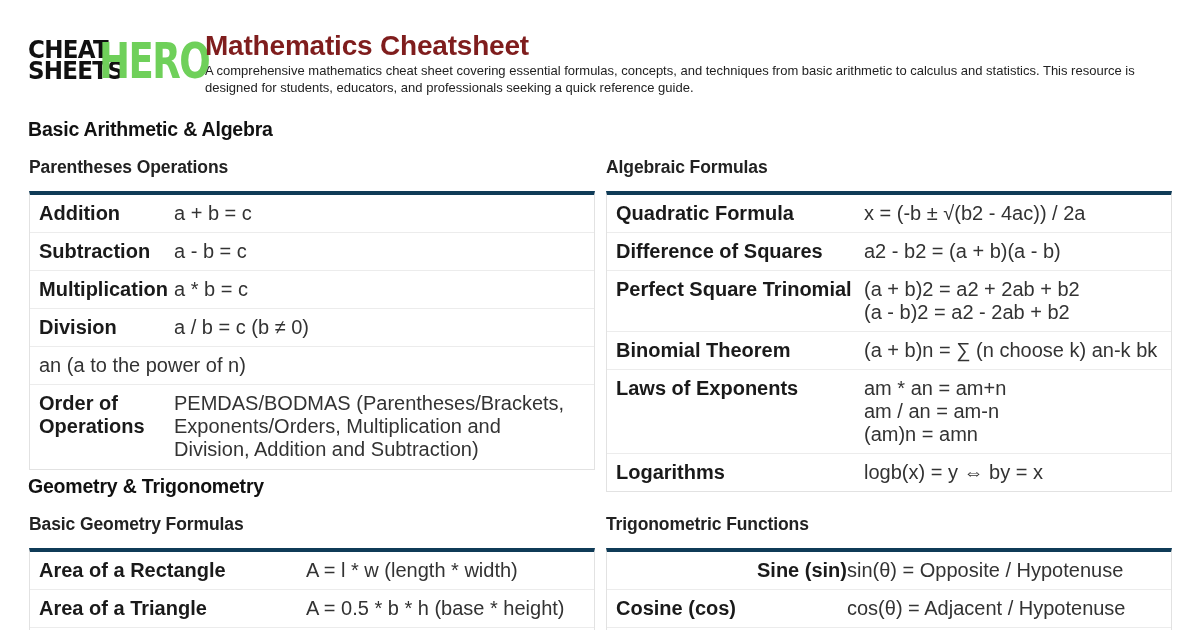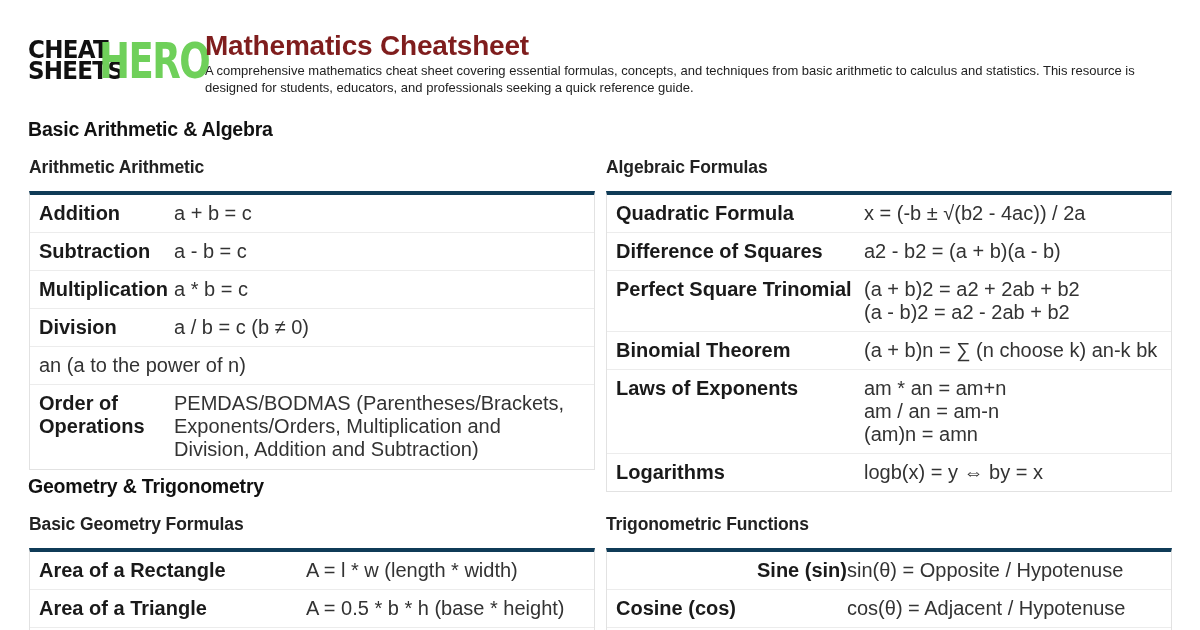--- a/index.html
+++ b/index.html
@@ -38,21 +38,21 @@
     <div class="logo-right">HERO</div>
   </div>
   <div class="title-block">
     <h1 class="page-title">Mathematics Cheatsheet</h1>
     <p class="page-desc">A comprehensive mathematics cheat sheet covering essential formulas, concepts, and techniques from basic arithmetic to calculus and statistics. This resource is designed for students, educators, and professionals seeking a quick reference guide.</p>
   </div>
 </div>
 
 <h2 class="section-title" style="top:118px;">Basic Arithmetic &amp; Algebra</h2>
 
-<h3 class="sub-title" style="left:29px; top:157px;">Arithmetic Arithmetic</h3>
+<h3 class="sub-title" style="left:29px; top:157px;">Parentheses Operations</h3>
 <div class="card" style="left:29px; top:191px;">
   <div class="row">
       <span class="k" style="width:135px;">Addition</span>
       <span class="v">a + b = c</span>
     </div>
   <div class="row">
       <span class="k" style="width:135px;">Subtraction</span>
       <span class="v">a - b = c</span>
     </div>
   <div class="row">

